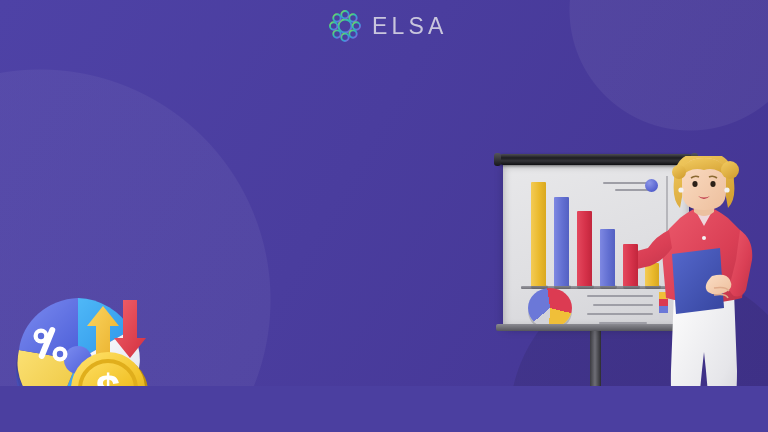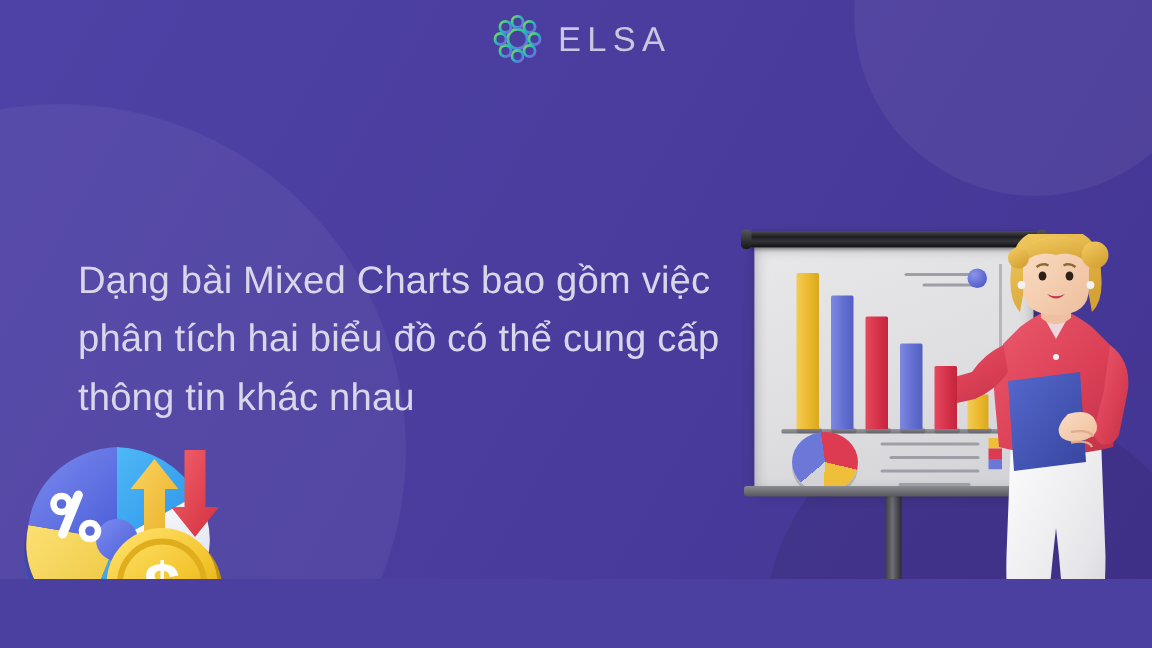--- a/index.html
+++ b/index.html
@@ -138,21 +138,20 @@
           <circle cx="20" cy="32.6" r="4.1"></circle>
           <circle cx="11.1" cy="28.9" r="4.1"></circle>
           <circle cx="7.4" cy="20" r="4.1"></circle>
           <circle cx="11.1" cy="11.1" r="4.1"></circle>
         </g>
       </svg>
     </span>
     <span class="word">ELSA</span>
   </div>
 
-  <p id="subhead">Dạng bài Mixed Charts bao gồm việc phân tích hai biểu đồ có thể cung cấp thông tin khác nhau</p>
 
   <div id="scene">
 
     <div class="board-roller"></div>
     <div class="board">
 
       <div class="axis-v"></div>
       <div class="axis-h"></div>
 
       <div class="bars">

